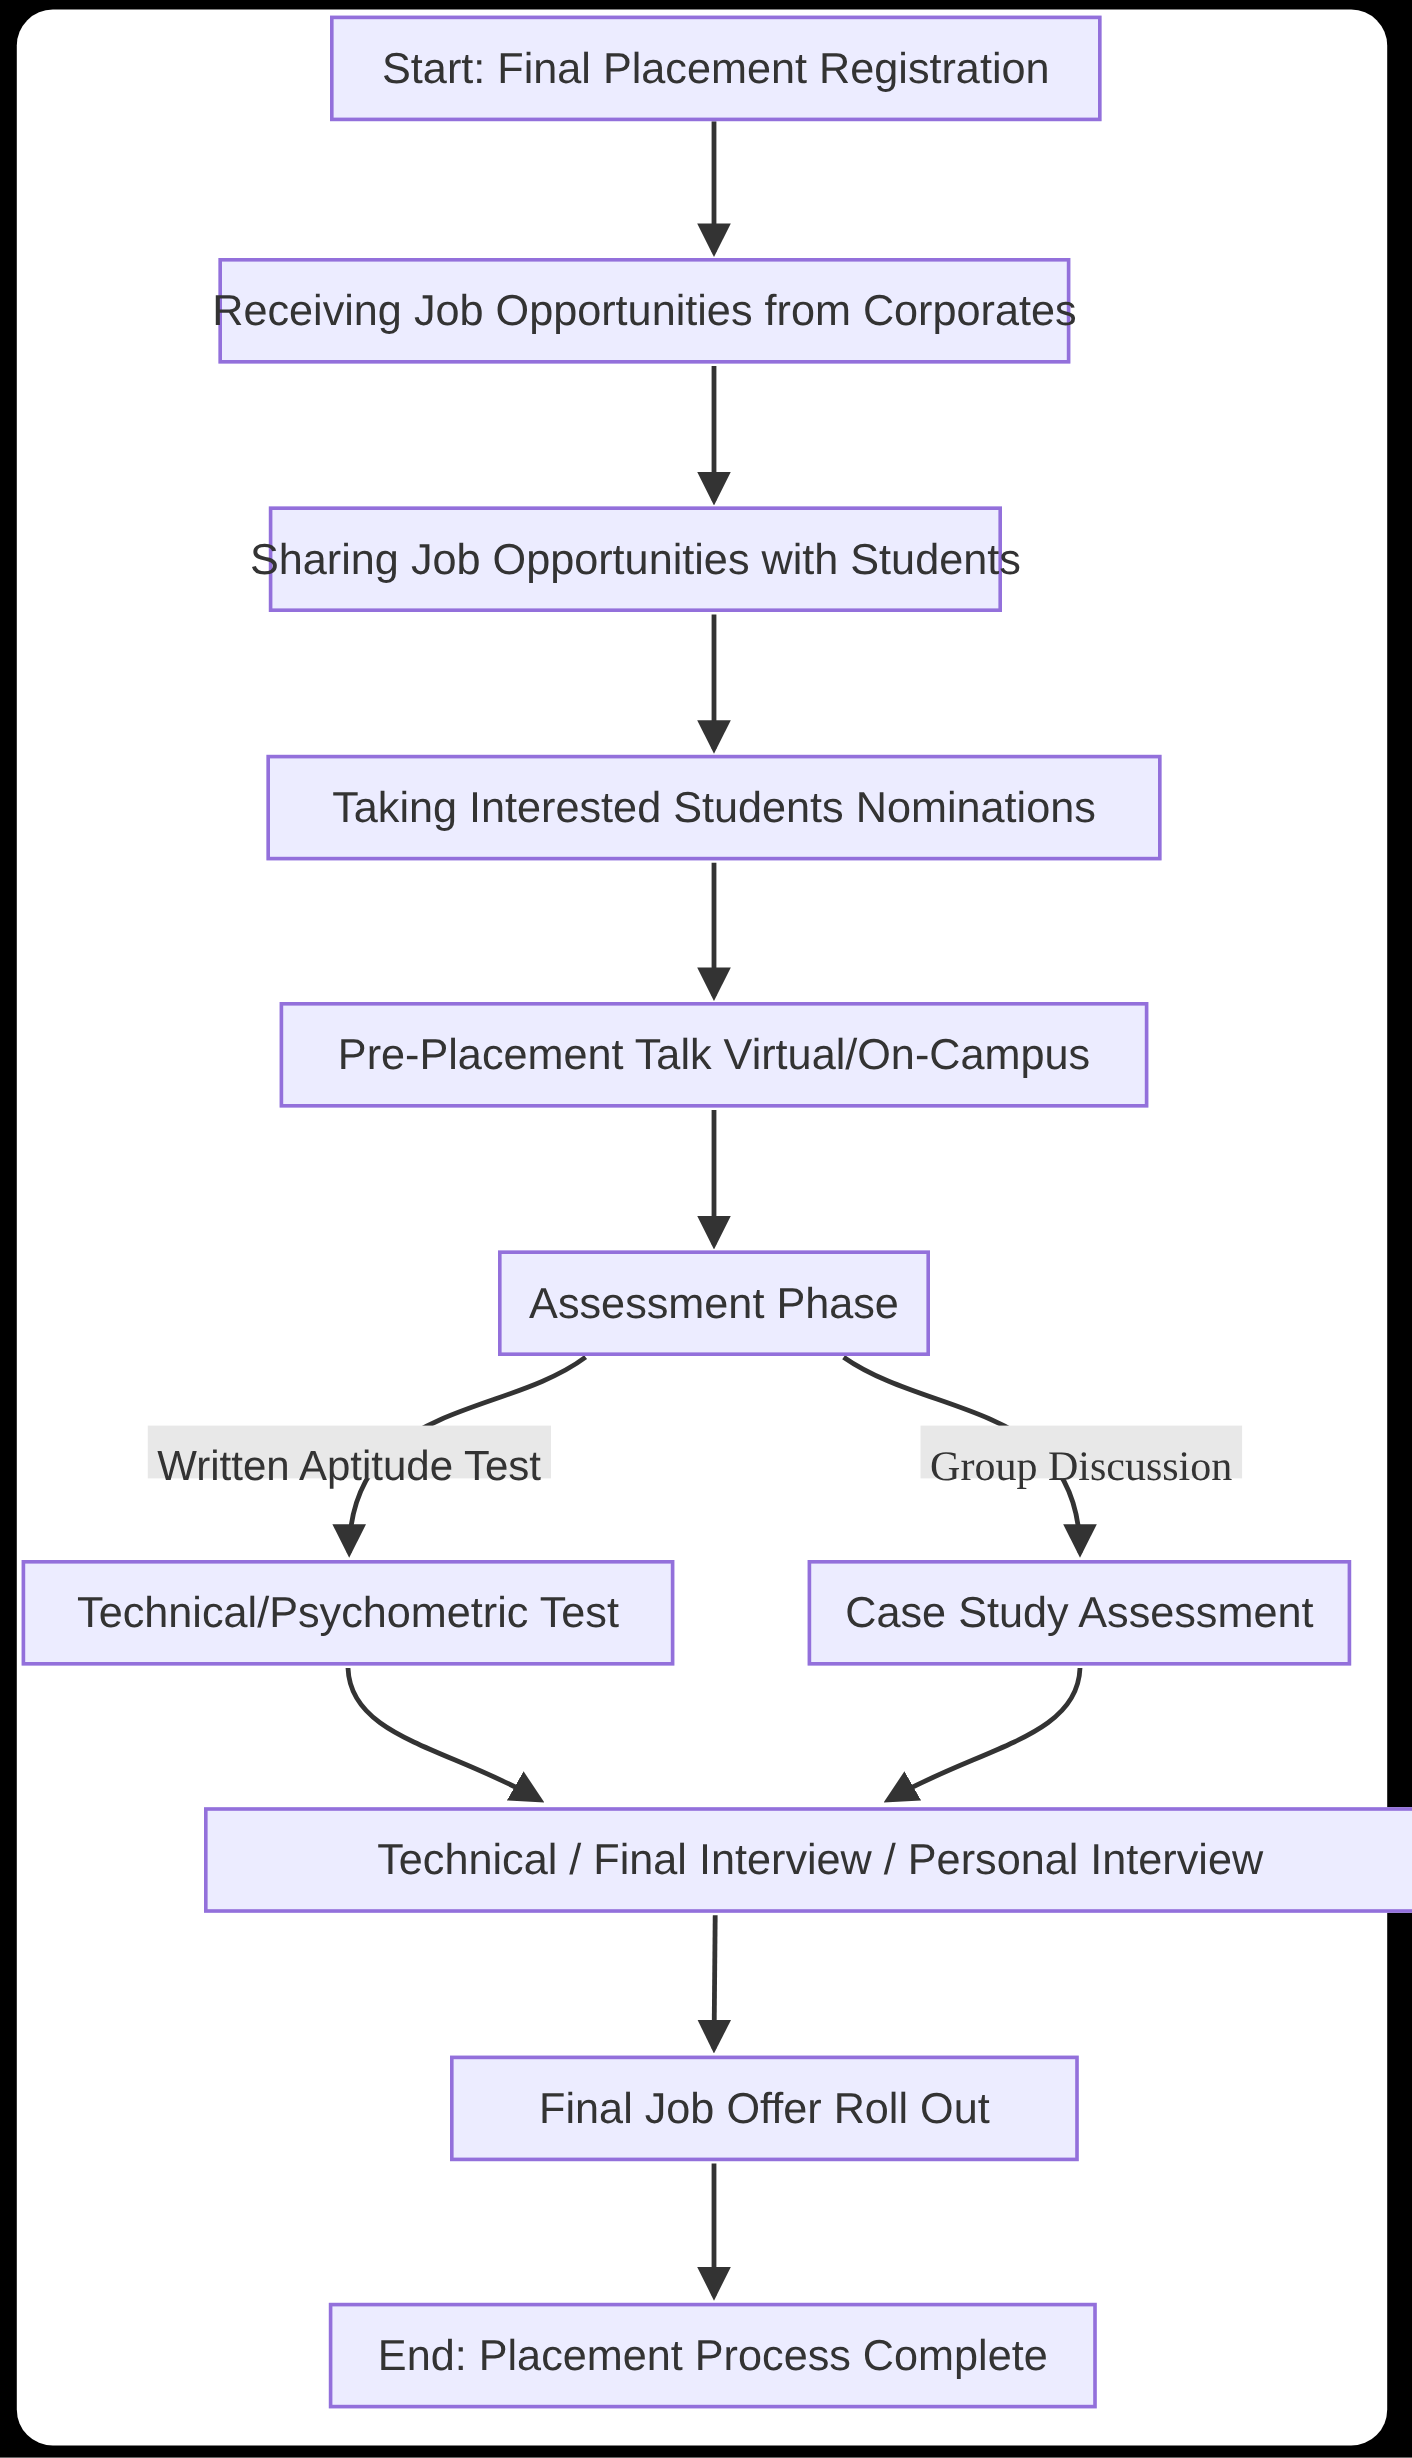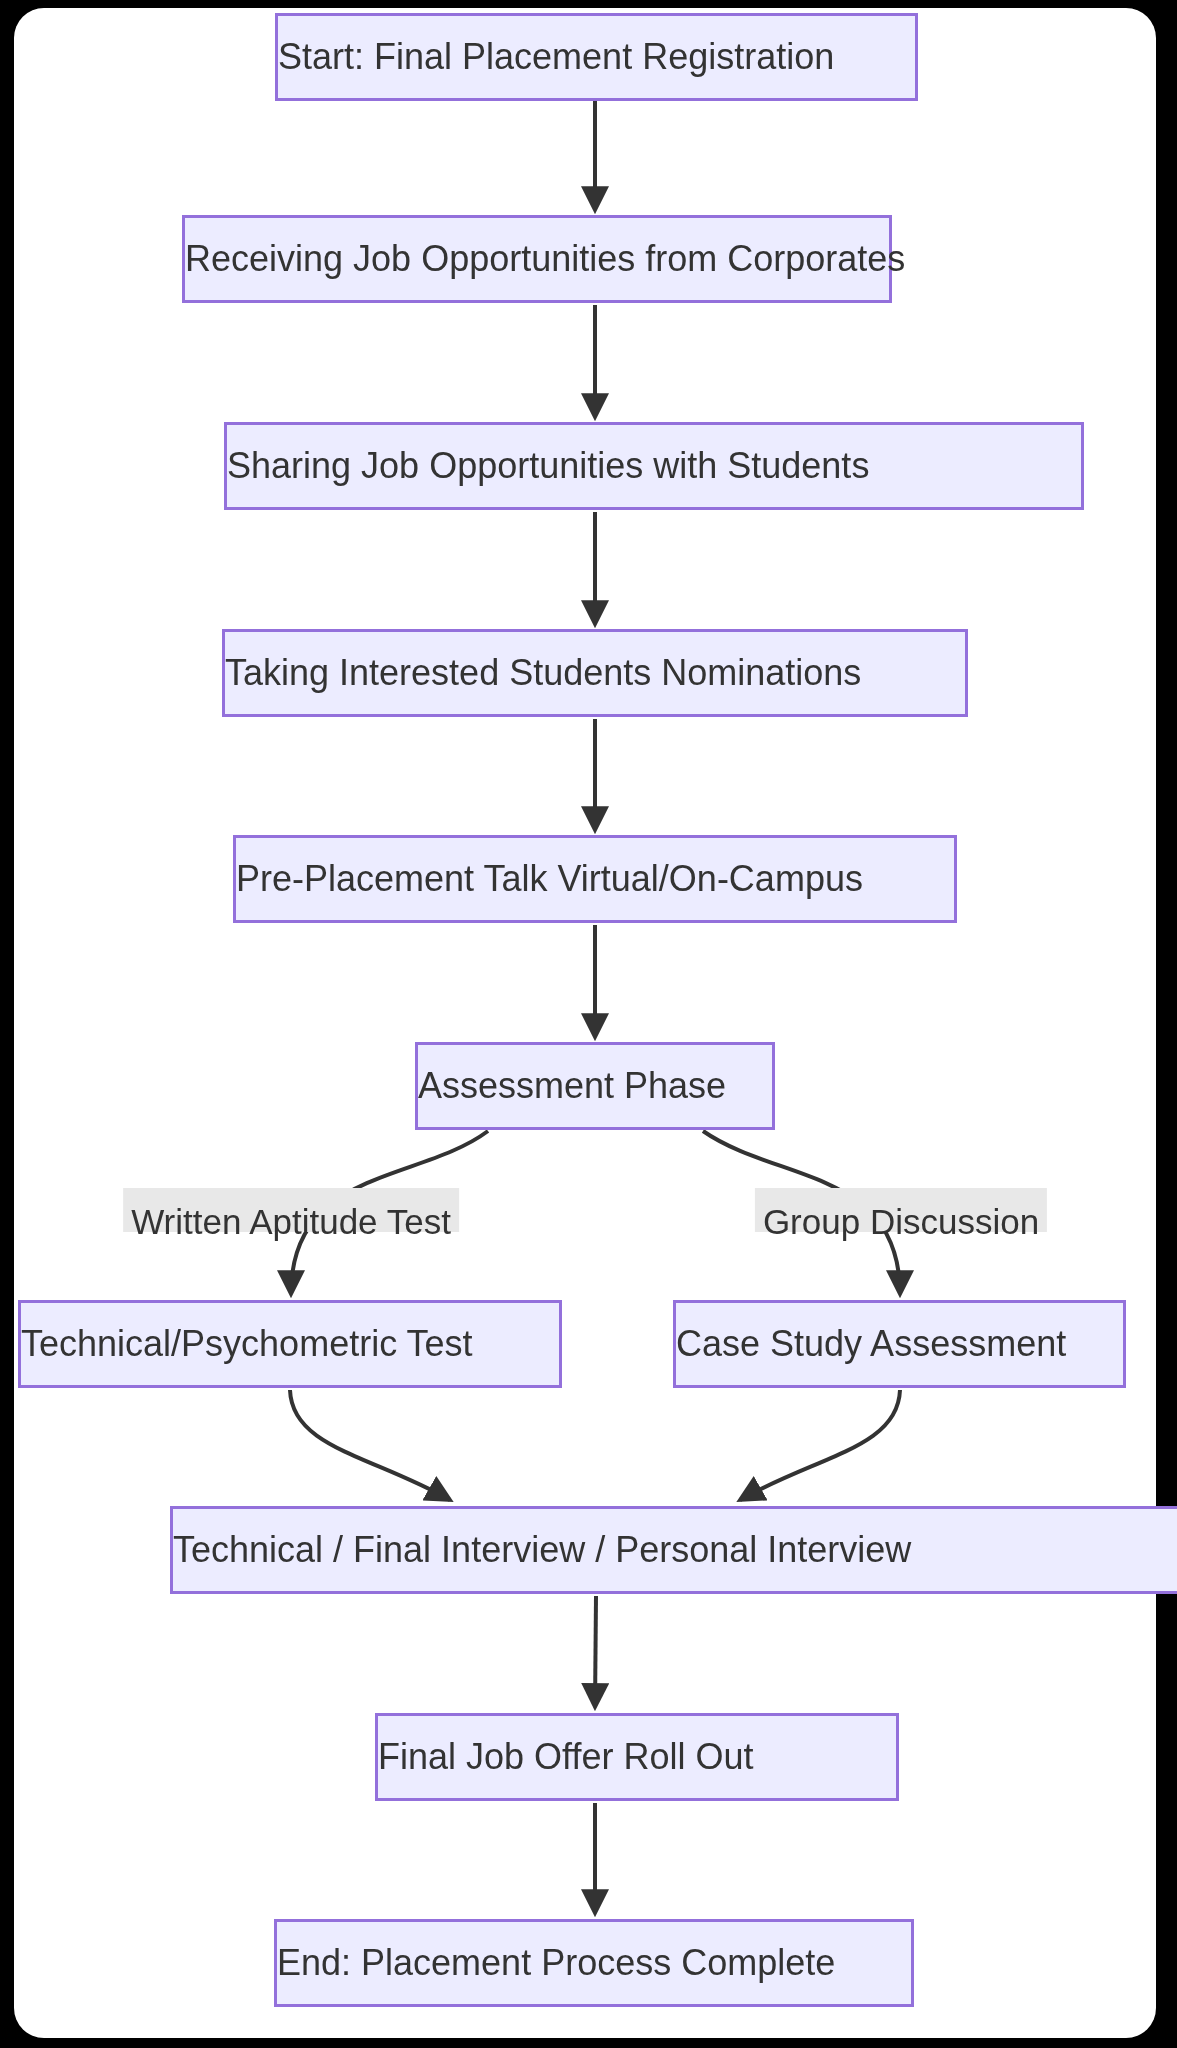--- a/index.html
+++ b/index.html
@@ -24,44 +24,44 @@
     position:absolute;left:14px;top:8px;width:1142px;height:2030px;
     background:var(--canvas-bg);border-radius:30px;
   }
   .edges{position:absolute;left:0;top:0;width:1177px;height:2048px;z-index:1;}
   .edge-path{fill:none;stroke:var(--edge-color);stroke-width:4px;}
   .arrowhead{fill:var(--edge-color);}
   .node{
     position:absolute;z-index:2;height:88px;
     background:var(--node-fill);
     border:3px solid var(--node-border);
-    display:flex;align-items:center;
+    display:flex;align-items:center;justify-content:center;
     color:var(--text-color);
     font-size:36px;line-height:1.1;white-space:nowrap;
   }
   .n0{left:275px;top:13px;width:643px;}
   .n1{left:182px;top:215px;width:710px;}
-  .n2{left:224px;top:422px;width:860px;}
+  .n2{left:224px;top:422px;width:611px;}
   .n3{left:222px;top:629px;width:746px;}
   .n4{left:233px;top:835px;width:724px;}
   .n5{left:415px;top:1042px;width:360px;}
   .n6{left:18px;top:1300px;width:544px;}
   .n7{left:673px;top:1300px;width:453px;}
   .n8{left:170px;top:1506px;width:1027px;}
   .n9{left:375px;top:1713px;width:524px;}
   .n10{left:274px;top:1919px;width:640px;}
   .edge-label{
     position:absolute;z-index:3;top:1188px;height:44px;
     transform:translateX(-50%);
     background:var(--edge-label-bg);
     color:var(--text-color);
     font-size:35px;line-height:44px;padding:12px 8px;white-space:nowrap;
   }
   .el-left{left:291px;}
-  .el-right{left:901px;}
+  .el-right{left:901px;font-family:Liberation Serif, serif;}
 </style>
 </head>
 <body>
 
 <div class="stage">
 
   <div class="canvas"></div>
 
   <svg class="edges" viewBox="0 0 1177 2048" xmlns="http://www.w3.org/2000/svg">
     <defs>

